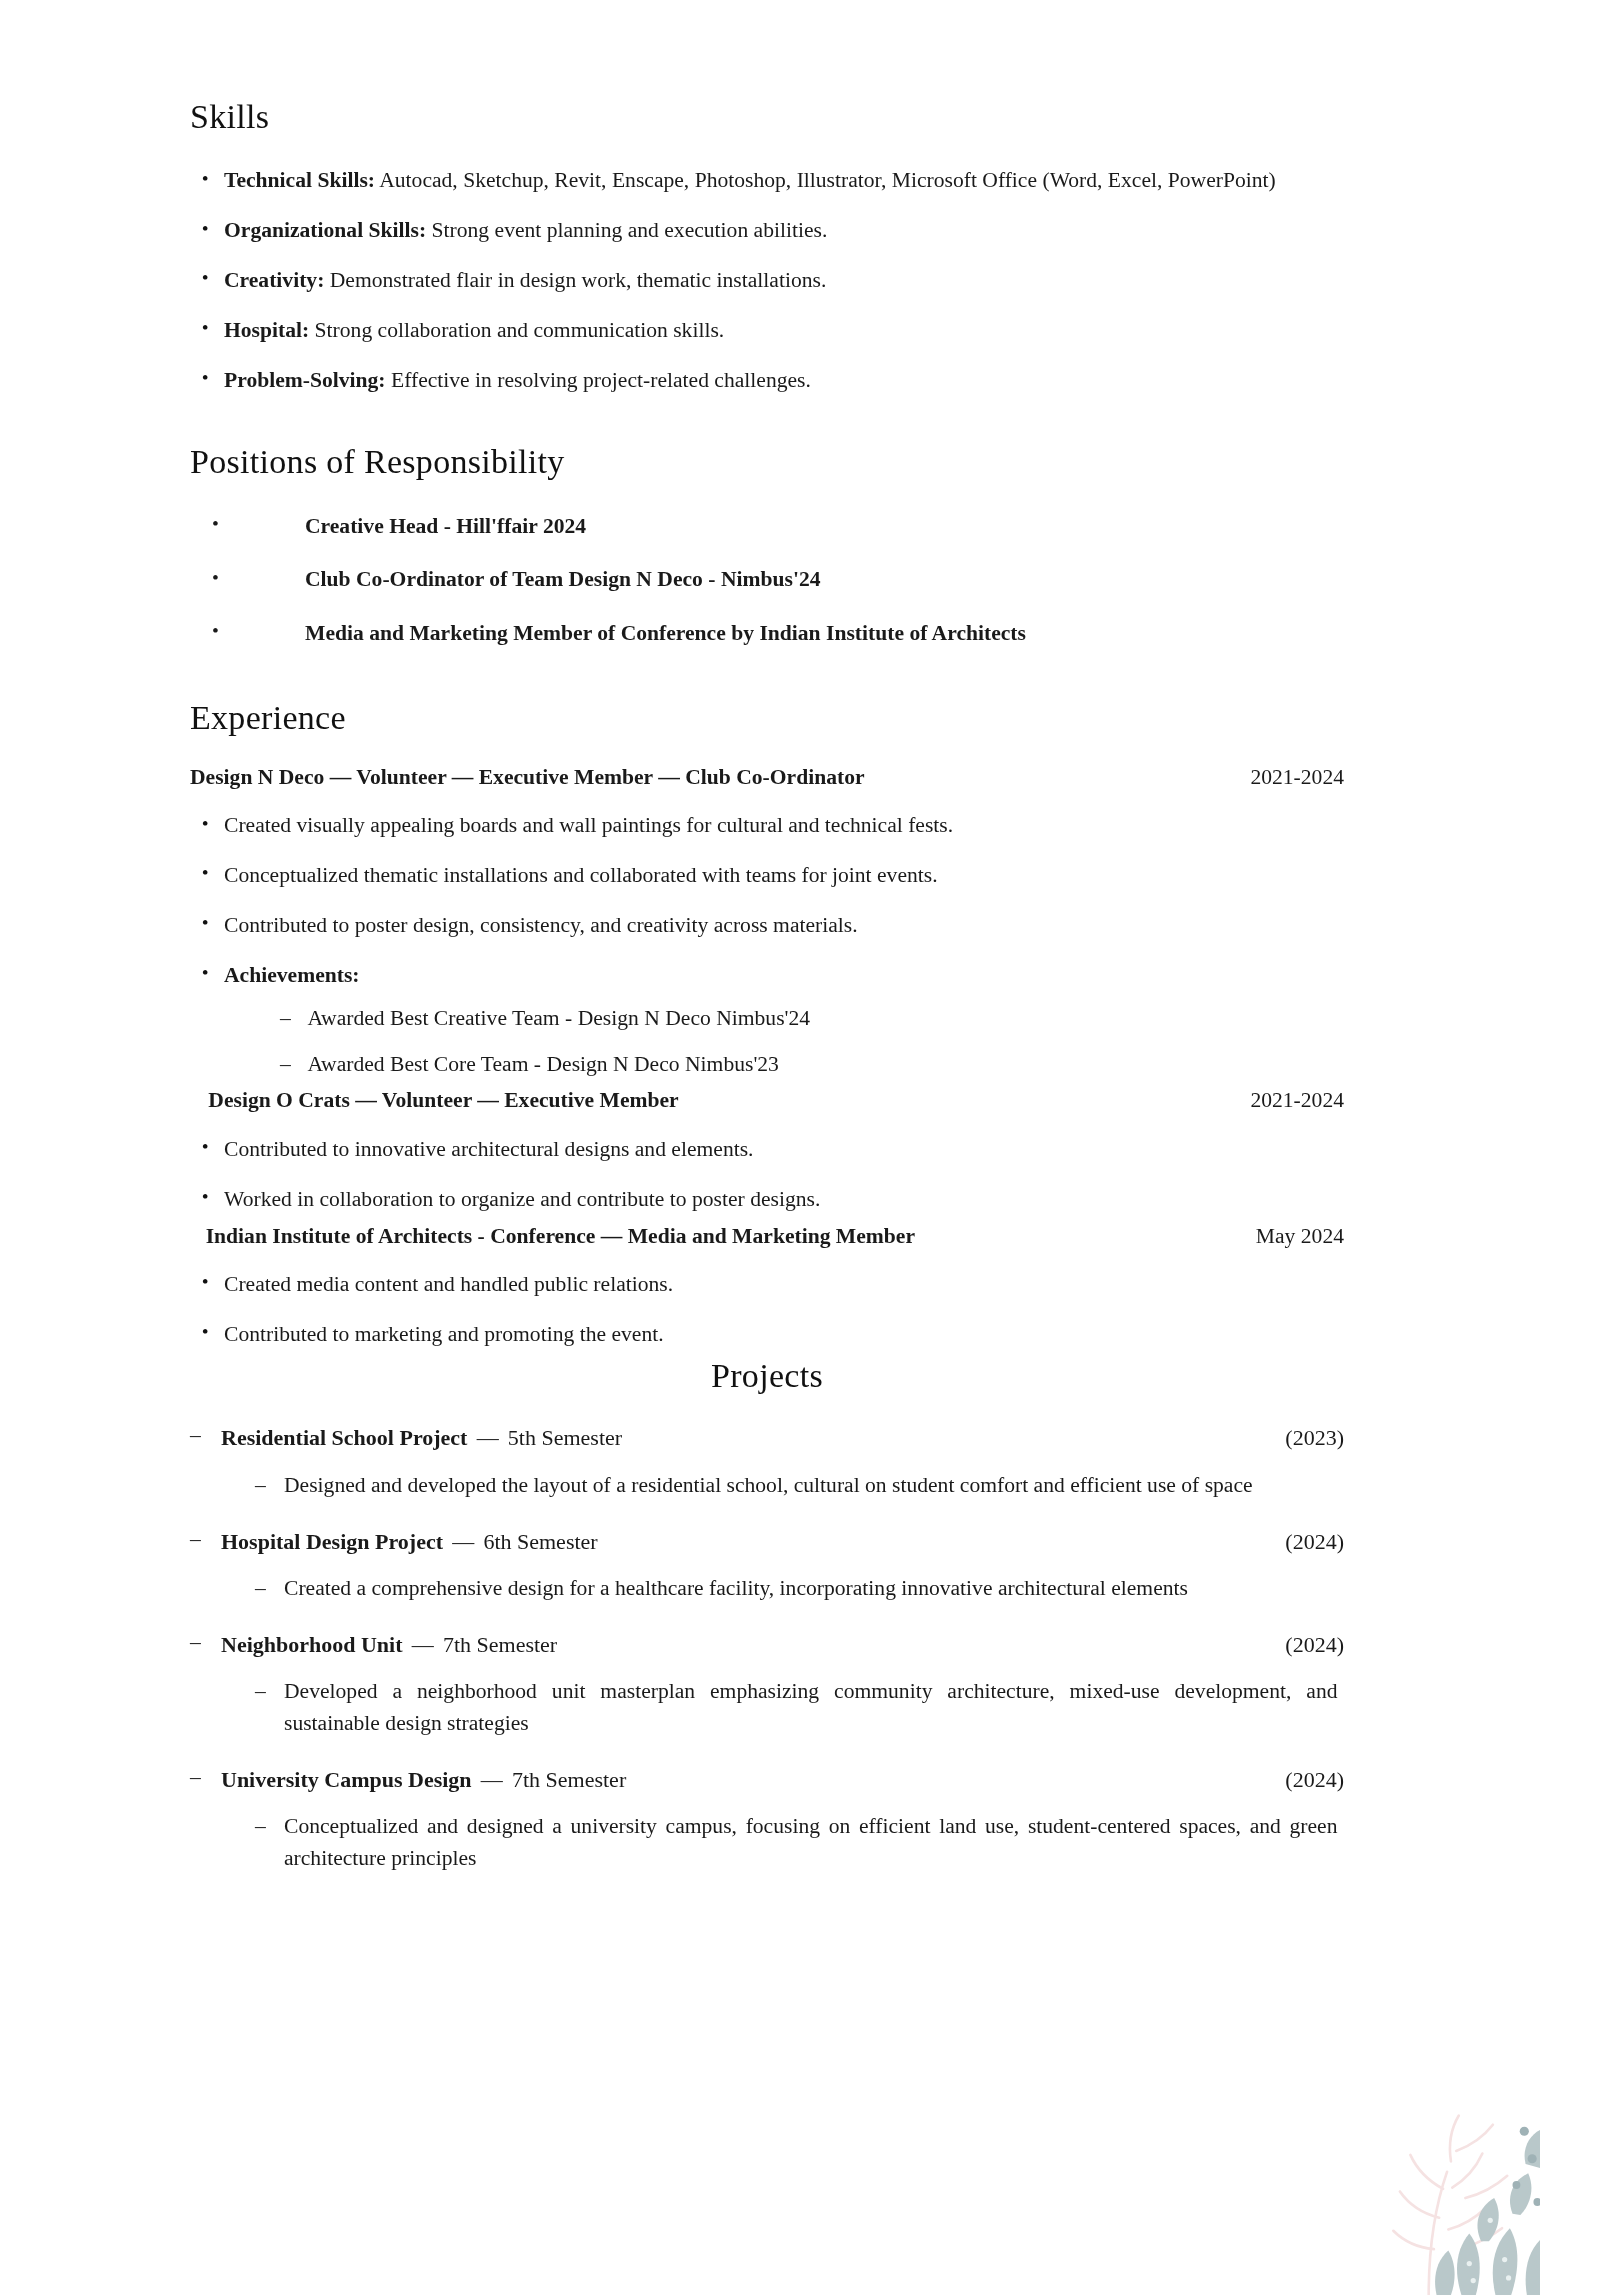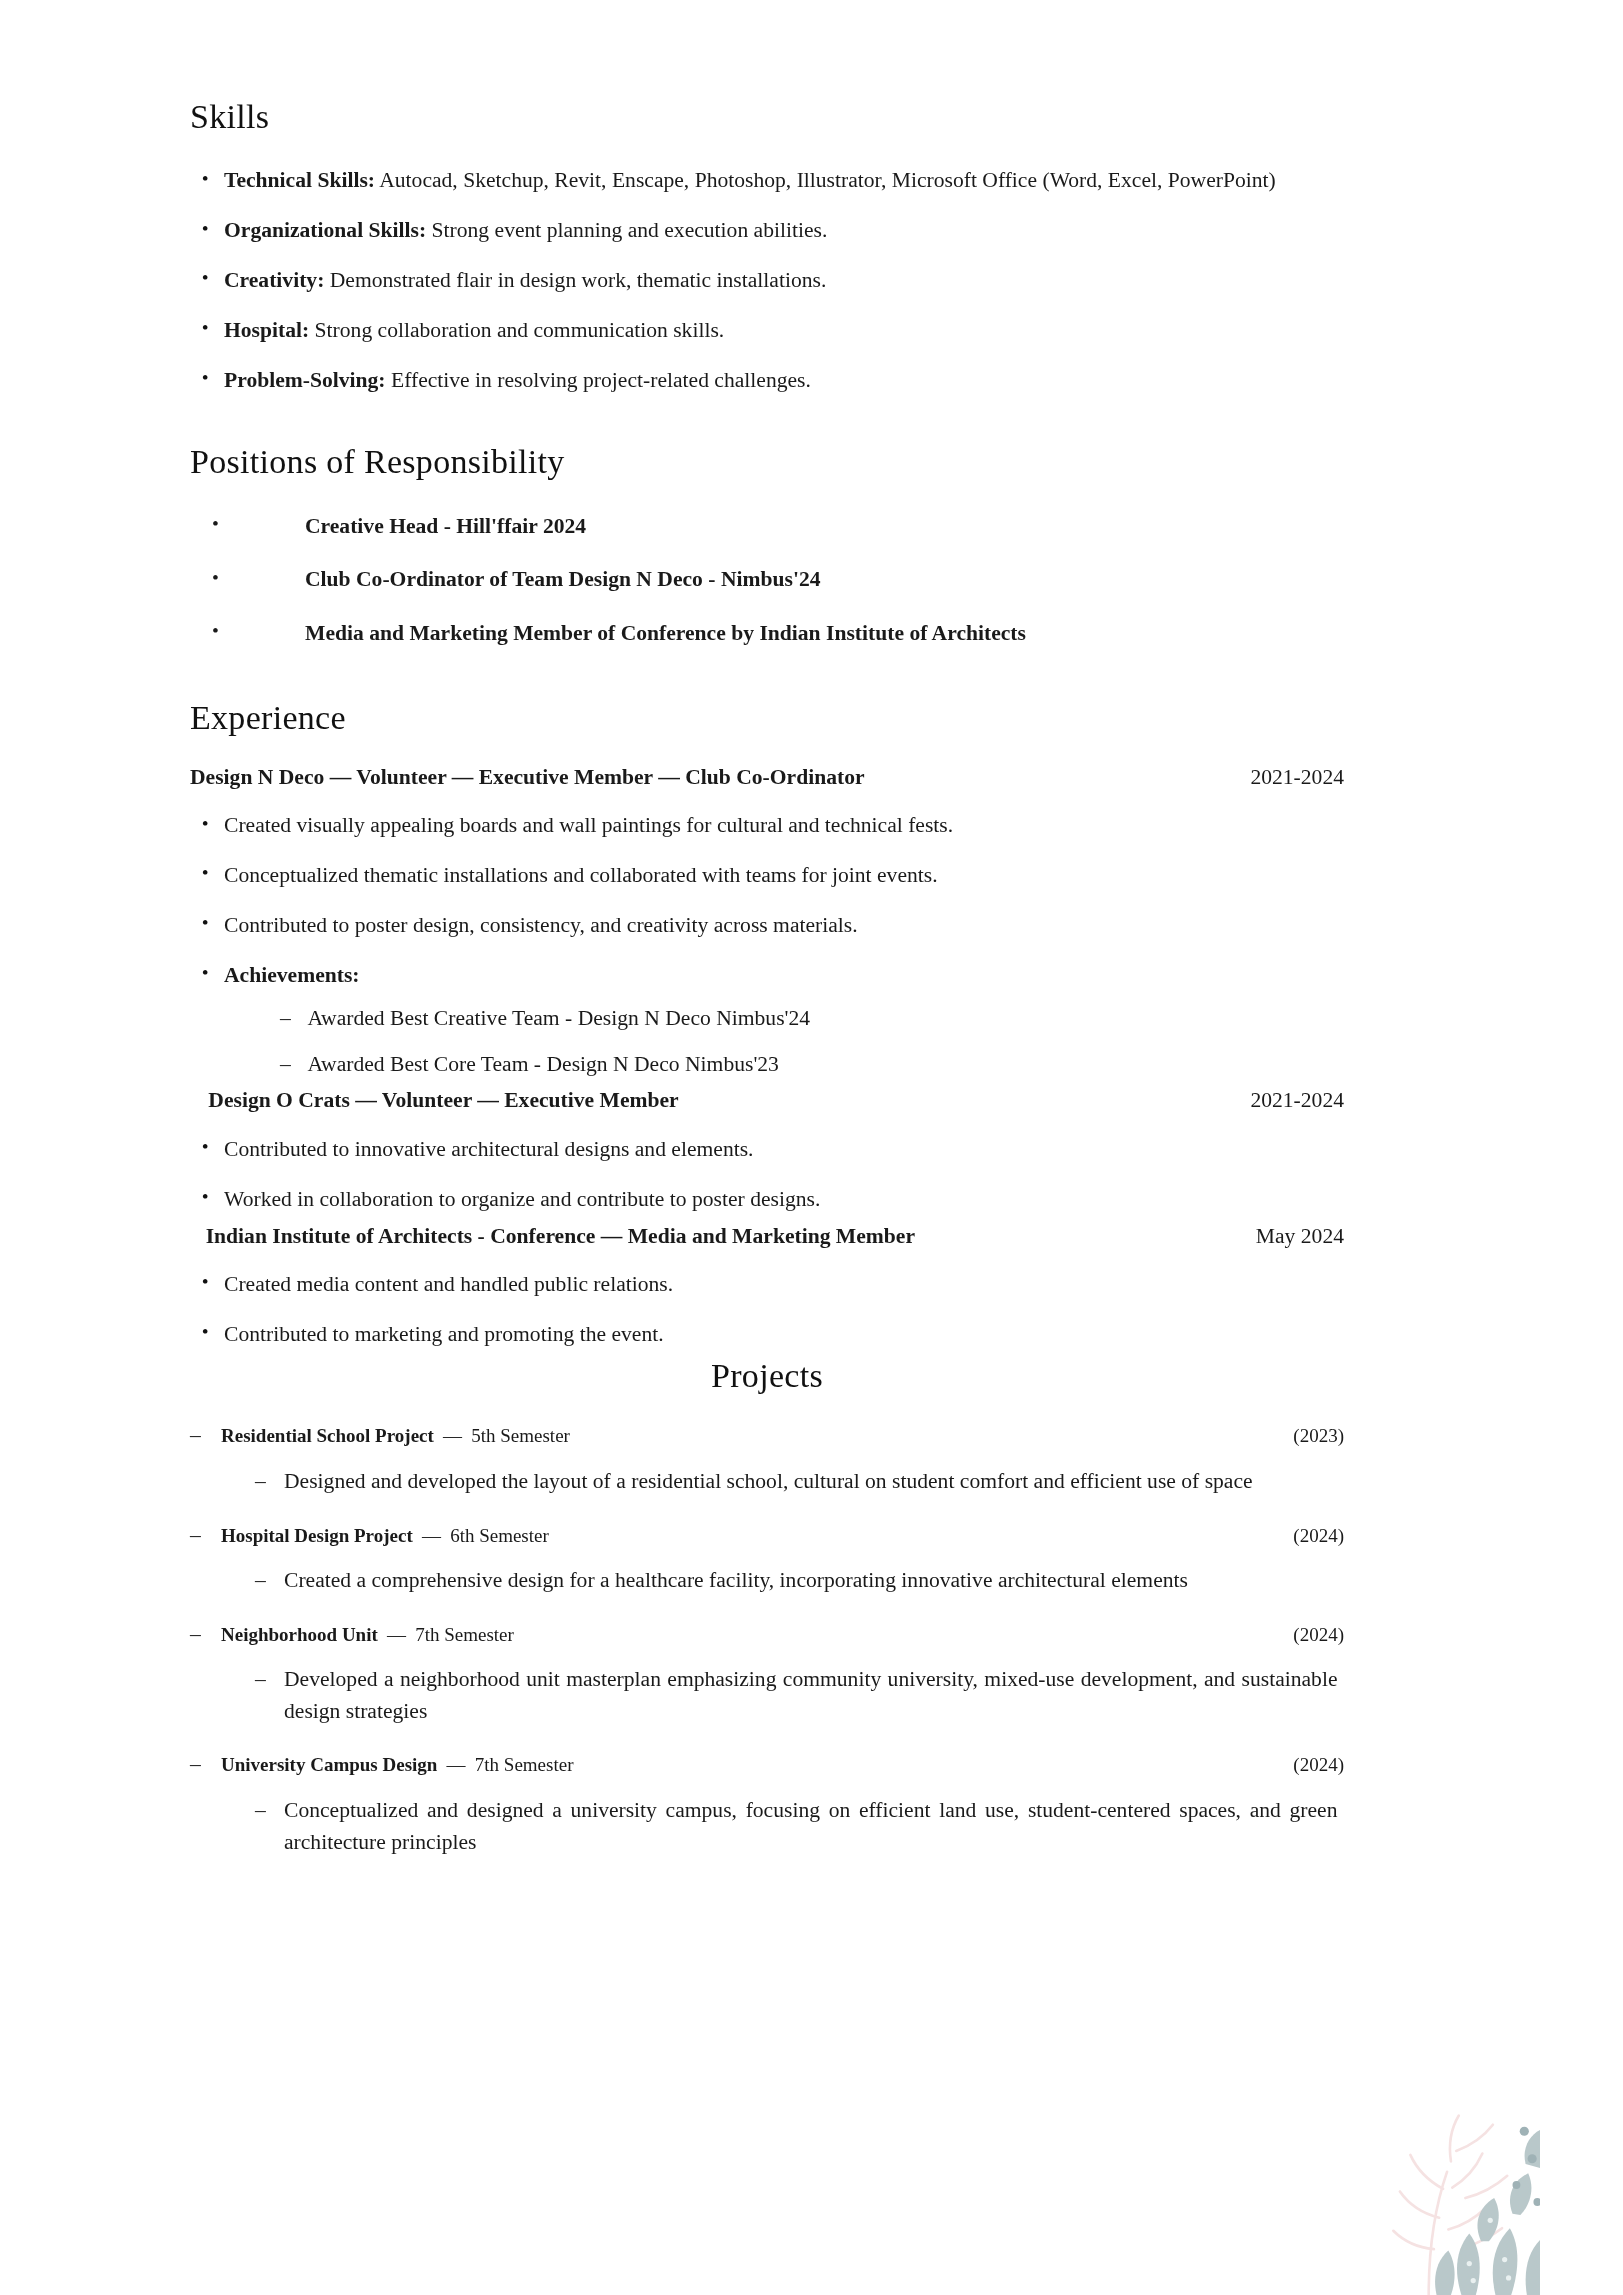--- a/index.html
+++ b/index.html
@@ -163,21 +163,21 @@
   ul.proj-list > li.project::before {
     content: "\2013";
     position: absolute;
     left: 0;
     top: 0;
     font-size: 21.6px;
   }
   .proj-head {
     display: flex;
     align-items: flex-end;
-    font-size: 19px;
+    font-size: 22px;
     line-height: 1.35;
   }
   .proj-head .pname { font-weight: 700; white-space: nowrap; }
   .proj-head .dash  { padding: 0 9.2px; font-weight: 400; }
   .proj-head .sem   { font-weight: 400; white-space: nowrap; }
   .proj-head .spacer { flex: 1 1 auto; min-width: 19.6px; }
   .proj-head .year  { font-weight: 400; white-space: nowrap; }
 
   ul.proj-desc {
     list-style: none;
@@ -315,21 +315,21 @@
 
     <li class="project">
       <div class="proj-head">
         <span class="pname">Neighborhood Unit</span>
         <span class="dash">—</span>
         <span class="sem">7th Semester</span>
         <span class="spacer"></span>
         <span class="year">(2024)</span>
       </div>
       <ul class="proj-desc">
-        <li>Developed a neighborhood unit masterplan emphasizing community university, mixed-use development, and sustainable design strategies</li>
+        <li>Developed a neighborhood unit masterplan emphasizing community architecture, mixed-use development, and sustainable design strategies</li>
       </ul>
     </li>
 
     <li class="project">
       <div class="proj-head">
         <span class="pname">University Campus Design</span>
         <span class="dash">—</span>
         <span class="sem">7th Semester</span>
         <span class="spacer"></span>
         <span class="year">(2024)</span>

